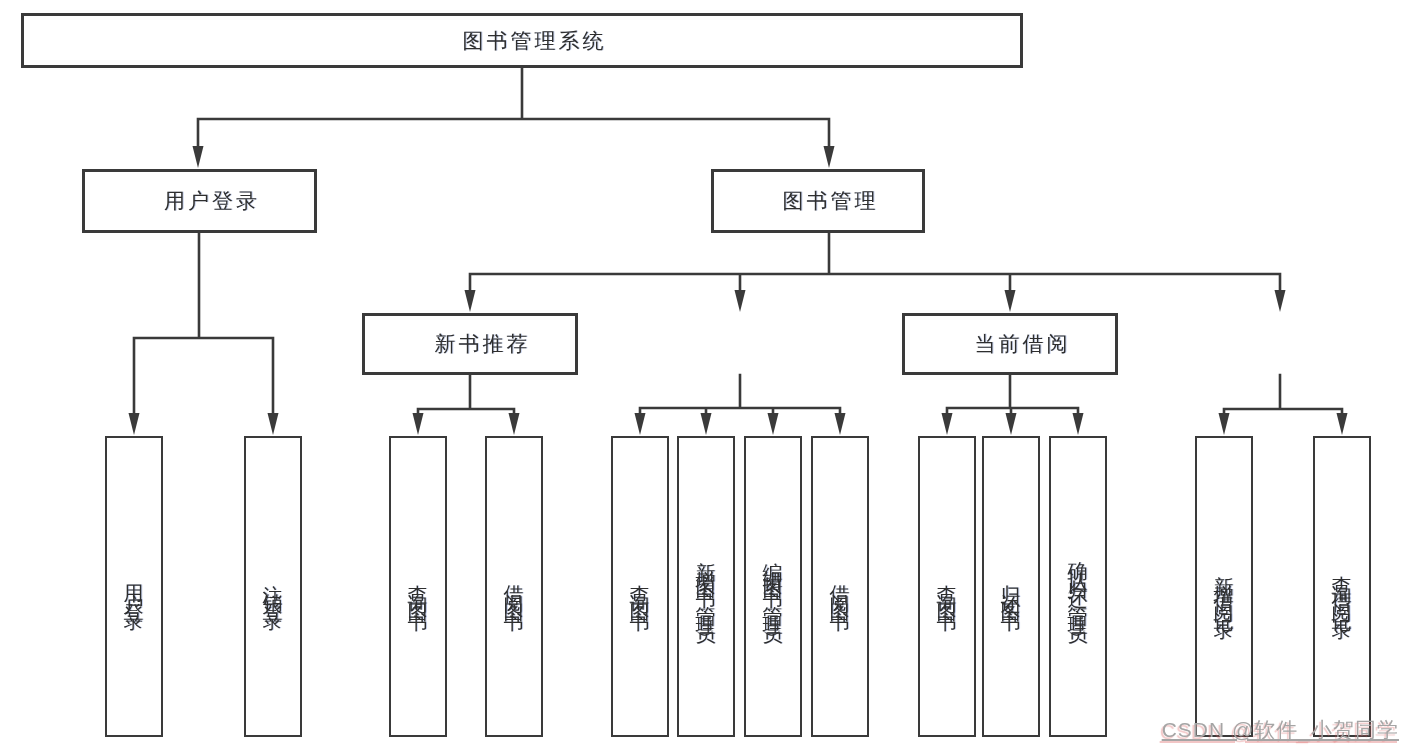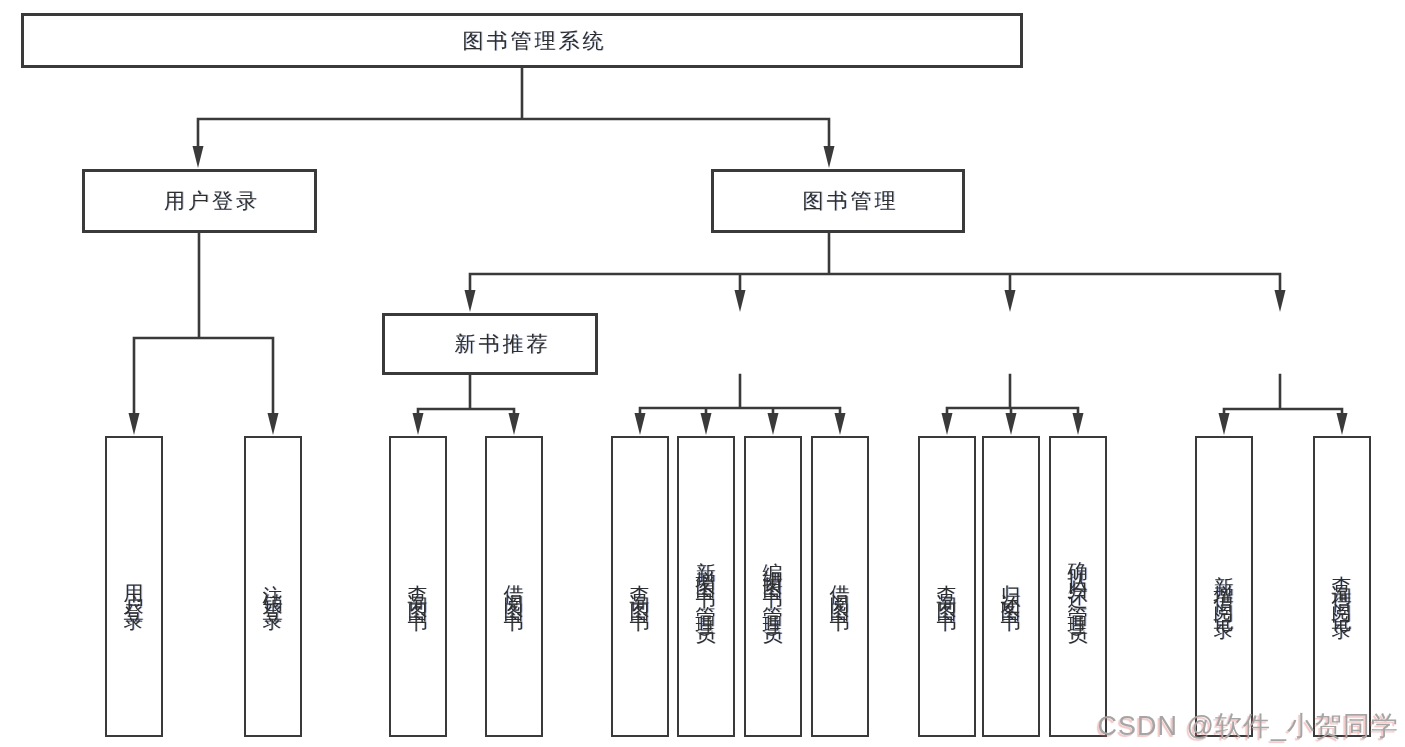--- a/index.html
+++ b/index.html
@@ -40,24 +40,24 @@
     writing-mode: vertical-rl;
     text-orientation: upright;
     font-size: 20px;
     letter-spacing: 9px;
     line-height: 1;
   }
   
   .root      { left: 21px;  top: 13px;  width: 1002px; height: 55px; }
   
   .l2-a      { left: 82px;  top: 169px; width: 235px;  height: 64px; }
-  .l2-b      { left: 711px; top: 169px; width: 254px;  height: 64px; }
+  .l2-b      { left: 711px; top: 169px; width: 214px;  height: 64px; }
   
   .l3        { top: 313px; width: 216px; height: 62px; }
-  .l3-1      { left: 382px; }
+  .l3-1      { left: 362px; }
   .l3-2      { left: 632px; }
   .l3-3      { left: 902px; }
   .l3-4      { left: 1172px; }
   
   .leaf      { top: 436px; width: 58px; height: 301px; }
   .lf-1  { left: 105px; }
   .lf-2  { left: 244px; }
   .lf-3  { left: 389px; }
   .lf-4  { left: 485px; }
   .lf-5  { left: 611px; }
@@ -67,26 +67,27 @@
   .lf-9  { left: 918px; }
   .lf-10 { left: 982px; }
   .lf-11 { left: 1049px; }
   .lf-12 { left: 1195px; }
   .lf-13 { left: 1313px; }
   
   .watermark {
     position: absolute;
     right: 6px;
     bottom: 3px;
-    font-size: 27px;
+    font-size: 21px;
     letter-spacing: 1px;
     color: #a5a5a5;
     text-shadow: -2px 2px 1px rgba(219, 92, 92, 0.35);
     z-index: 5;
     white-space: nowrap;
+    text-decoration: underline;
   }
 </style>
 </head>
 <body>
 
 <div id="canvas">
 
   <svg id="connector-layer" viewBox="0 0 1405 747" xmlns="http://www.w3.org/2000/svg">
     <g stroke="#3a3a3a" stroke-width="2.6" fill="none" stroke-linecap="square">
 
@@ -133,20 +134,21 @@
       <polygon points="1336.5,413 1347.5,413 1342,435"></polygon>
     </g>
   </svg>
 
   <div class="node h root">图书管理系统</div>
 
   <div class="node h l2-a">用户登录</div>
   <div class="node h l2-b">图书管理</div>
 
   <div class="node h l3 l3-1">新书推荐</div>
+  <div class="node h l3 l3-3">当前借阅</div>
 
   <div class="node v leaf lf-1">用户登录</div>
   <div class="node v leaf lf-2">注销登录</div>
 
   <div class="node v leaf lf-3">查询图书</div>
   <div class="node v leaf lf-4">借阅图书</div>
 
   <div class="node v leaf lf-5">查询图书</div>
   <div class="node v leaf lf-6">新增图书（管理员）</div>
   <div class="node v leaf lf-7">编辑图书（管理员）</div>

